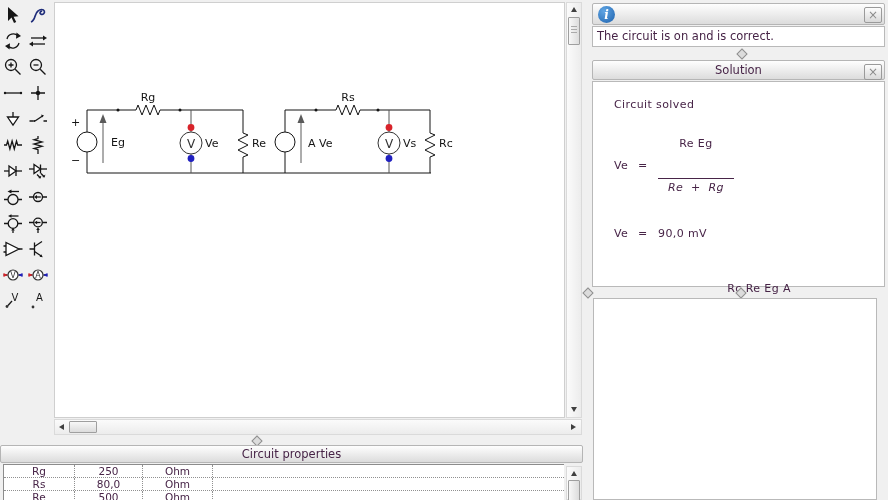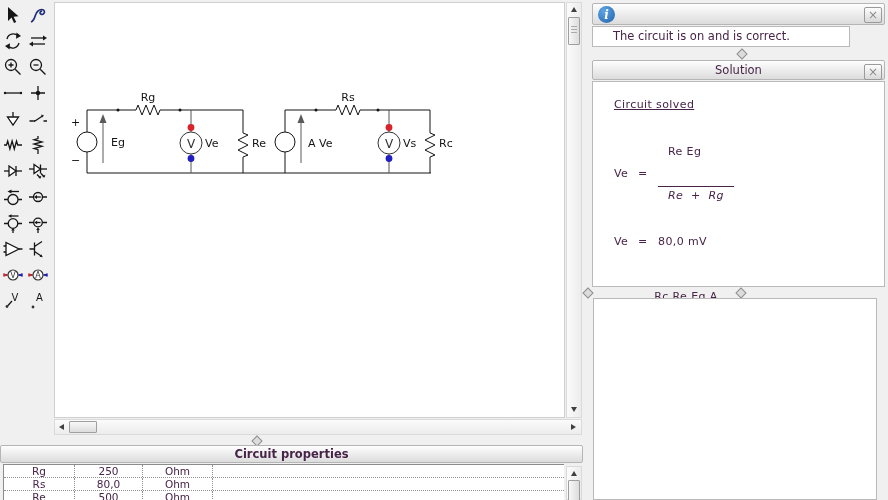--- a/index.html
+++ b/index.html
@@ -42,25 +42,25 @@
   .closebtn{position:absolute;top:3px;right:2px;width:16px;height:14px;display:flex;align-items:center;justify-content:center;
             background:linear-gradient(#fdfdfd,#d9d9d9);border:1px solid #9a9a9a;border-radius:2px;
             color:#8b8b8b;font-size:12px;line-height:1;cursor:pointer;}
   .infoicon{position:absolute;left:5px;top:2px;width:17px;height:17px;border-radius:50%;
             background:radial-gradient(circle at 35% 30%,#5fa5e4,#1e62ad);color:#fff;
             font-family:"DejaVu Serif","Liberation Serif",serif;font-style:italic;font-weight:bold;font-size:12px;
             display:flex;align-items:center;justify-content:center;}
 
   
   .sol-body{padding:16px 10px 0 21px;font-size:11px;letter-spacing:.4px;color:#472447;}
-  .sol-status{margin-bottom:8px;text-decoration:underline;}
+  .sol-status{}
   .eq{display:flex;align-items:center;white-space:pre;}
   .eq .lhs{width:24px;}
   .eq .sign{width:20px;}
-  .frac{display:inline-block;}
+  .frac{display:inline-block;text-align:center;}
   .frac .num{display:block;padding:0 10px 2px 10px;}
   .frac .den{display:block;border-top:1px solid #472447;padding:2px 10px 0 10px;font-style:italic;}
   .eq.val{margin-top:7px;}
   .eq.frac-row2{margin-top:16px;}
 
   
   .props-table{left:3px;top:464px;width:560px;height:36px;border-top:1px solid #8c8c8c;border-left:1px solid #8c8c8c;
                overflow:hidden;background:#fff;}
   .prow{display:flex;border-bottom:1px dotted #909090;height:12px;}
   .pcell{border-right:1px dotted #909090;text-align:center;font-size:10.5px;line-height:12px;color:#472447;cursor:text;}
@@ -351,21 +351,21 @@
     <div class="sb-thumb h" style="top:1px;bottom:1px;left:14px;width:26px;"></div>
     <div class="sb-btn" style="right:1px;top:0;width:13px;height:14px;">
         <div class="tri-rt"></div>
       </div>
   </div>
 
   <div class="abs" style="left:0;top:437px;width:583px;height:7px;">
     <div class="dia" style="left:253px;top:0;"></div>
   </div>
 
-  <div class="abs hdr" style="left:0;top:445px;width:583px;height:18px;font-weight:bold;">
+  <div class="abs hdr" style="left:0;top:445px;width:583px;height:18px;">
     <span>Circuit properties</span>
   </div>
 
   <div class="abs props-table">
     <div class="prow">
       <div class="pcell pc1">Rg</div>
       <div class="pcell pc2">250</div>
       <div class="pcell pc3">Ohm</div>
     </div>
     <div class="prow">
@@ -390,21 +390,21 @@
   <div class="abs" style="left:583px;top:0;width:9px;height:500px;"></div>
 
   <div class="abs hdr" style="left:592px;top:3px;width:293px;height:22px;">
     <div class="infoicon">
         <span>i</span>
       </div>
     <div class="closebtn" style="top:3px;">
         <span>×</span>
       </div>
   </div>
-  <div class="abs panel" style="left:592px;top:26px;width:258px;height:21px;font-size:11.5px;line-height:19px;padding-left:20px;">
+  <div class="abs panel" style="left:592px;top:26px;width:293px;height:21px;font-size:11.5px;line-height:19px;padding-left:4px;">
     <span>The circuit is on and is correct.</span>
   </div>
 
   <div class="abs" style="left:592px;top:49px;width:293px;height:9px;">
     <div class="dia" style="left:146px;top:1px;"></div>
   </div>
 
   <div class="abs hdr" style="left:592px;top:60px;width:293px;height:20px;">
     <span>Solution</span>
     <div class="closebtn">
@@ -419,21 +419,21 @@
       <span class="sign">=</span>
       <span class="frac">
         <span class="num">Re Eg</span>
         <span class="den">Re  +  Rg</span>
       </span>
     </div>
 
     <div class="eq val">
       <span class="lhs">Ve</span>
       <span class="sign">=</span>
-      <span>80,0 mV</span>
+      <span>90,0 mV</span>
     </div>
 
     <div class="eq frac-row2">
       <span class="lhs">Vs</span>
       <span class="sign">=</span>
       <span class="frac">
         <span class="num">Rc Re Eg A</span>
         <span class="den">Rc Re  +  Rc Rg  +  Re Rs  +  Rg Rs</span>
       </span>
     </div>

